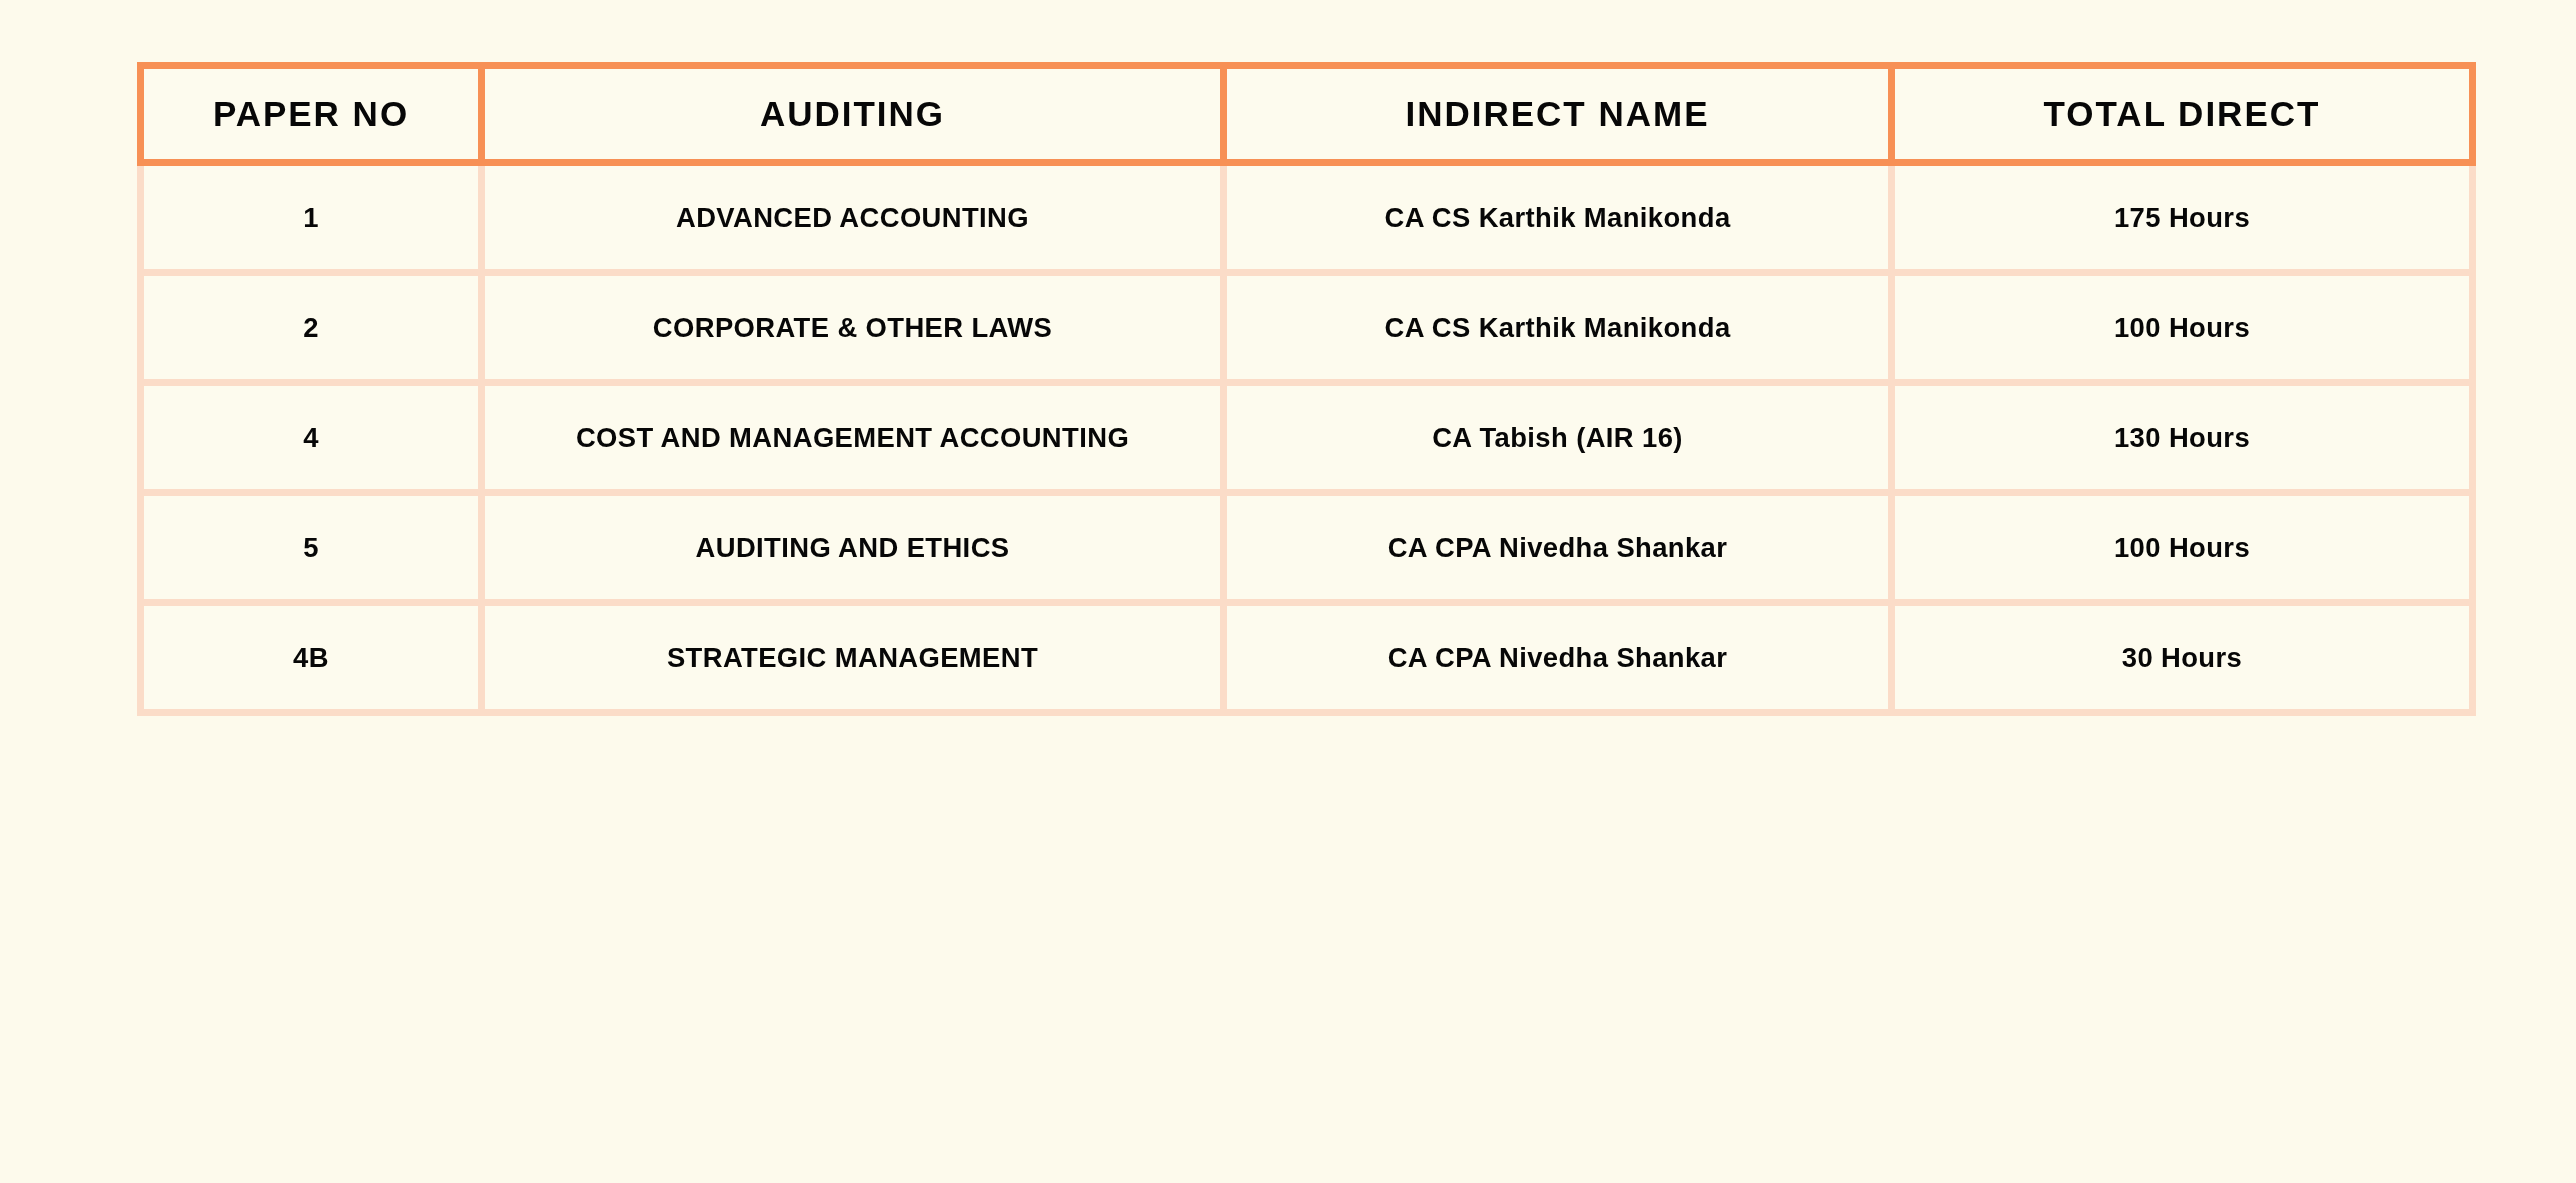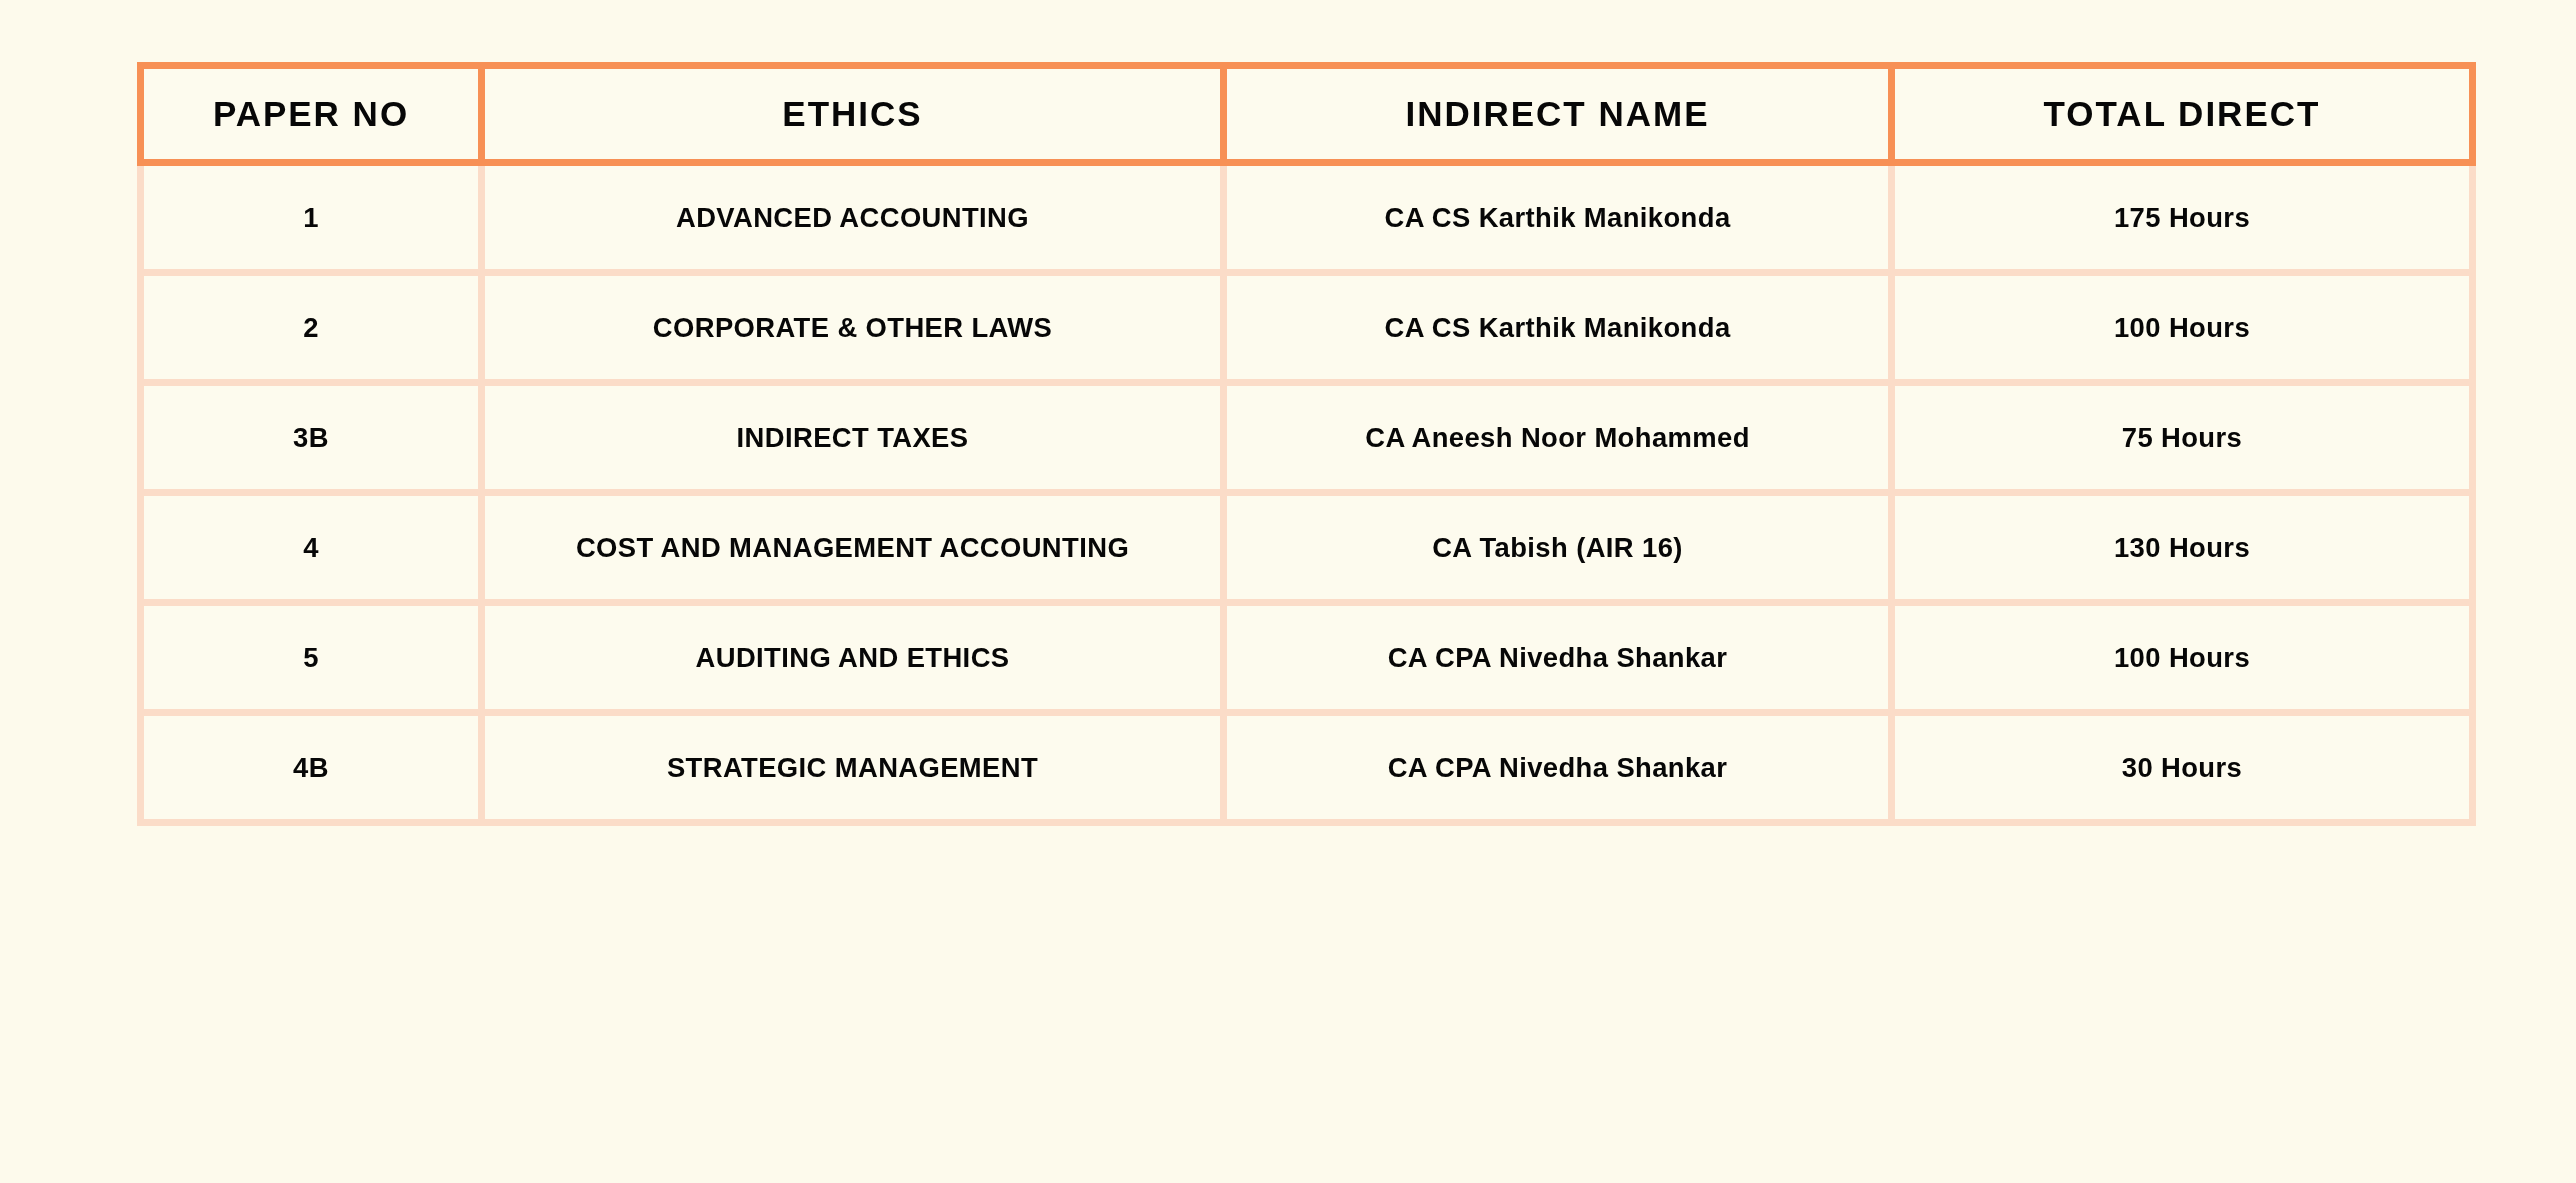--- a/index.html
+++ b/index.html
@@ -91,21 +91,21 @@
   <table class="schedule-table">
     <colgroup>
       <col class="col-paper">
       <col class="col-subject">
       <col class="col-faculty">
       <col class="col-hours">
     </colgroup>
     <thead>
       <tr>
         <th class="first-col">PAPER NO</th>
-        <th>ETHICS</th>
+        <th>AUDITING</th>
         <th>INDIRECT NAME</th>
         <th>TOTAL DIRECT</th>
       </tr>
     </thead>
     <tbody>
 
       <tr>
         <td class="first-col cell-center paper-no">1</td>
         <td class="cell-left">ADVANCED ACCOUNTING</td>
         <td class="cell-left">CA CS Karthik Manikonda</td>
@@ -113,26 +113,20 @@
       </tr>
 
       <tr>
         <td class="first-col cell-center paper-no">2</td>
         <td class="cell-left">CORPORATE &amp; OTHER LAWS</td>
         <td class="cell-left">CA CS Karthik Manikonda</td>
         <td class="cell-center">100 Hours</td>
       </tr>
 
 
-      <tr>
-        <td class="first-col cell-center paper-no">3B</td>
-        <td class="cell-left">INDIRECT TAXES</td>
-        <td class="cell-left">CA Aneesh Noor Mohammed</td>
-        <td class="cell-center">75 Hours</td>
-      </tr>
 
       <tr>
         <td class="first-col cell-center paper-no">4</td>
         <td class="cell-left">COST AND MANAGEMENT ACCOUNTING</td>
         <td class="cell-left">CA Tabish (AIR 16)</td>
         <td class="cell-center">130 Hours</td>
       </tr>
 
       <tr>
         <td class="first-col cell-center paper-no">5</td>

